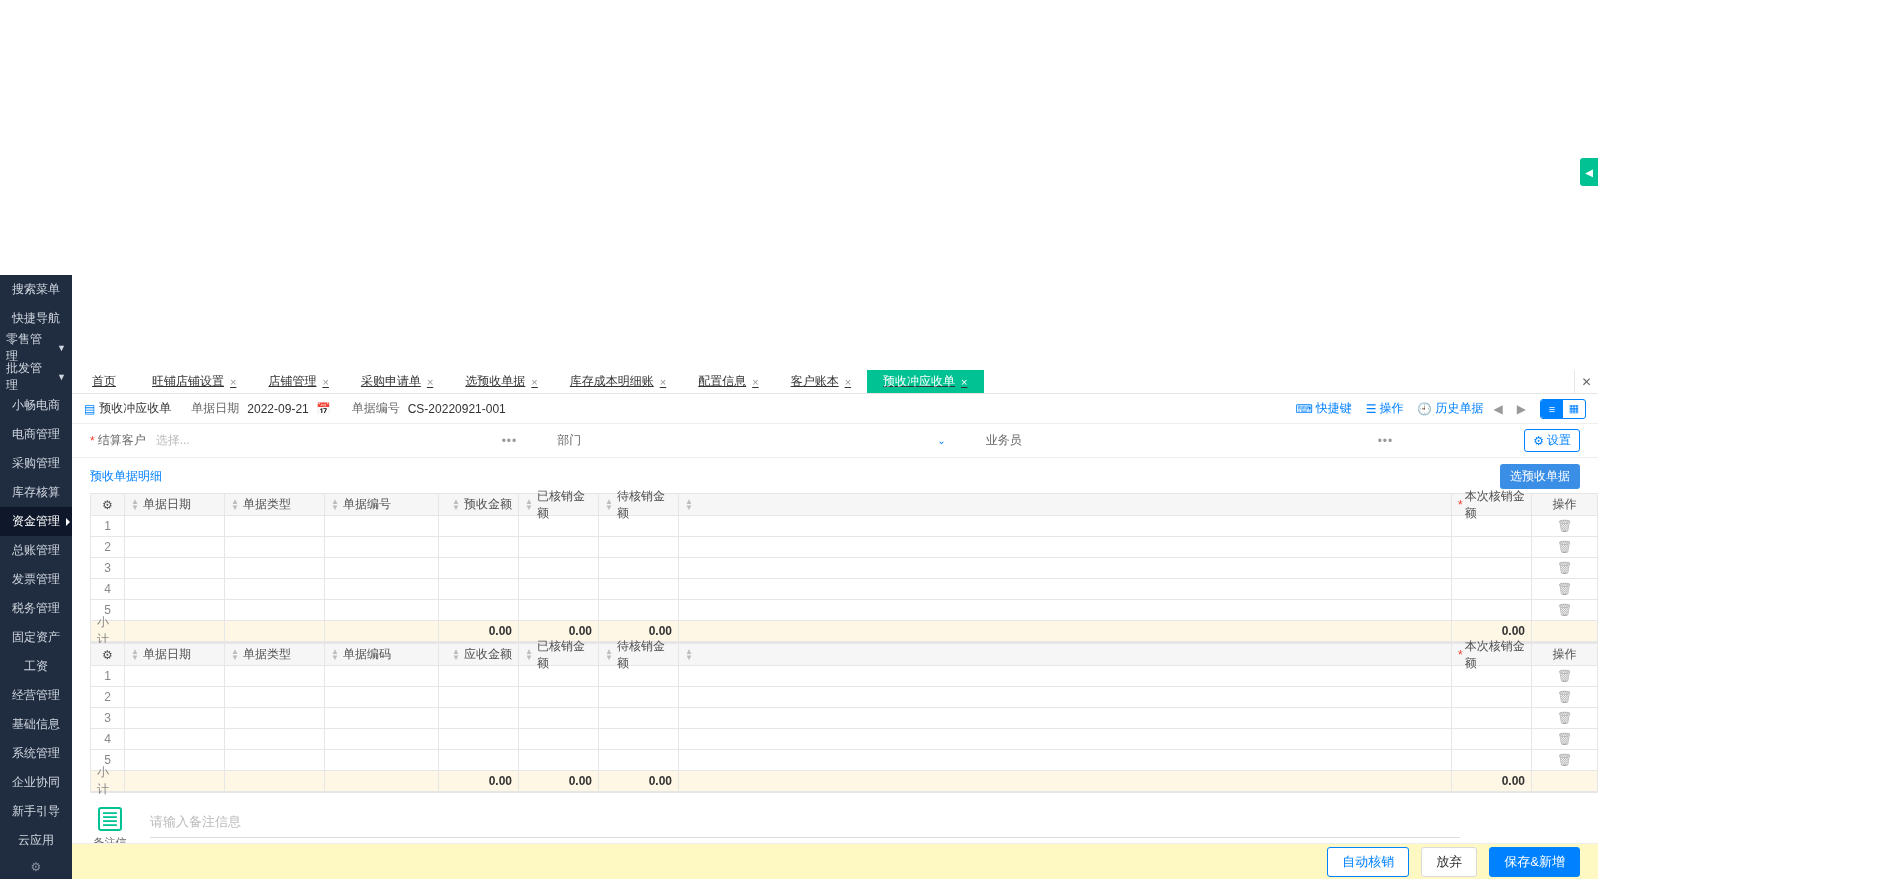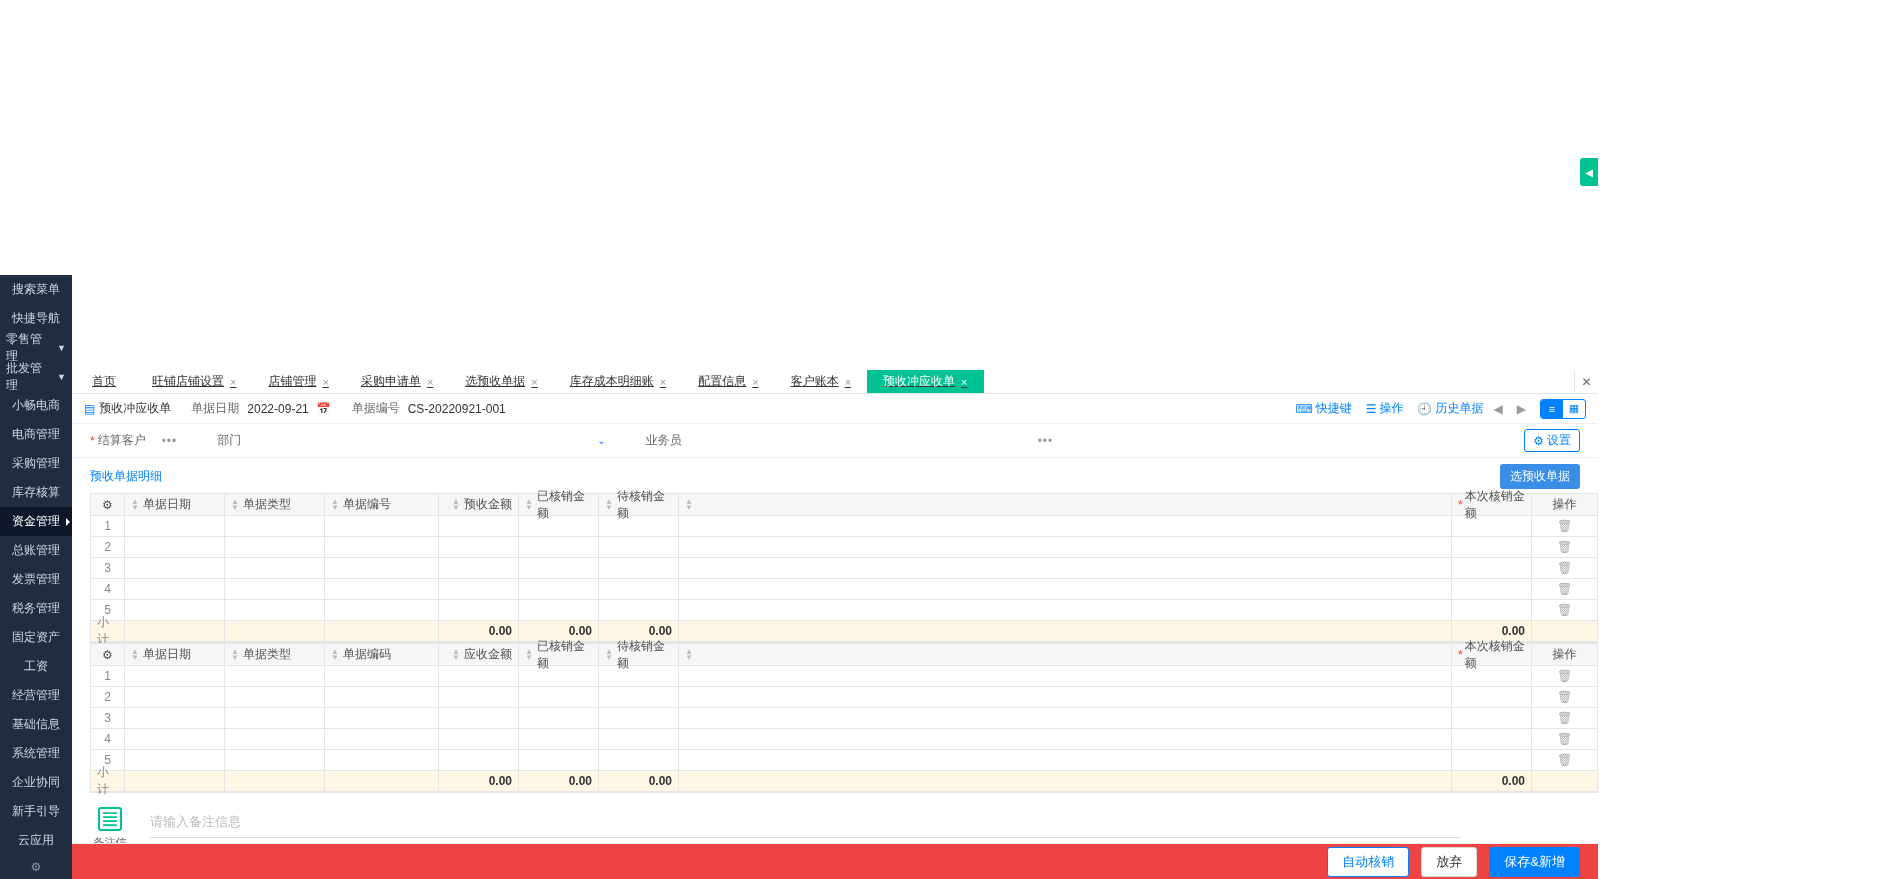--- a/index.html
+++ b/index.html
@@ -86,21 +86,21 @@
 .remark-row { display: flex; align-items: flex-start; padding: 14px 18px; }
 .remark-icon { width: 40px; text-align: center; color: #00c292; }
 .remark-icon .ic { font-size: 22px; display: block; border: 2px solid #00c292; border-radius: 3px; width: 24px; height: 24px; margin: 0 auto 4px auto; display: flex; align-items: center; justify-content: center; }
 .remark-icon .lbl { font-size: 11px; color: #666; }
 .remark-input { flex: 1; margin-left: 20px; margin-right: 120px; border: 0; border-bottom: 1px solid #dcdcdc; padding: 6px 0; color: #bbb; font-size: 13px; }
 
 
 .side-tag { position: absolute; right: 0; top: 158px; width: 18px; height: 28px; background: #00c292; border-radius: 3px 0 0 3px; color: #fff; display: flex; align-items: center; justify-content: center; cursor: pointer; font-size: 10px; }
 
 
-.footer { position: absolute; bottom: 0; left: 72px; right: 0; height: 36px; border-top: 1px solid #eee; display: flex; align-items: center; justify-content: flex-end; padding: 0 18px; gap: 12px; background: #ef4444; }
+.footer { position: absolute; bottom: 0; left: 72px; right: 0; height: 36px; border-top: 1px solid #eee; display: flex; align-items: center; justify-content: flex-end; padding: 0 18px; gap: 12px; background: #fef9c3; }
 .btn { padding: 5px 14px; border-radius: 3px; font-size: 13px; cursor: pointer; border: 1px solid #d9d9d9; background: #fff; color: #333; }
 .btn.link { border-color: #0081ff; color: #0081ff; }
 .btn.primary { background: #0081ff; border-color: #0081ff; color: #fff; }
 </style>
 </head>
 <body>
 
 <div class="app">
 
   <div class="sidebar">
@@ -198,20 +198,21 @@
       <span class="view-toggle">
         <span class="view-btn active">≡</span>
         <span class="view-btn">▦</span>
       </span>
     </div>
 
     <div class="form-row">
       <div class="form-group">
         <span class="req">*</span>
         <span class="lbl">结算客户</span>
+        <span class="val">选择...</span>
         <span class="more">•••</span>
       </div>
       <div class="form-group dept">
         <span class="lbl">部门</span>
         <span class="val">&nbsp;</span>
         <span class="drop">⌄</span>
       </div>
       <div class="form-group sales">
         <span class="lbl">业务员</span>
         <span class="val">&nbsp;</span>

